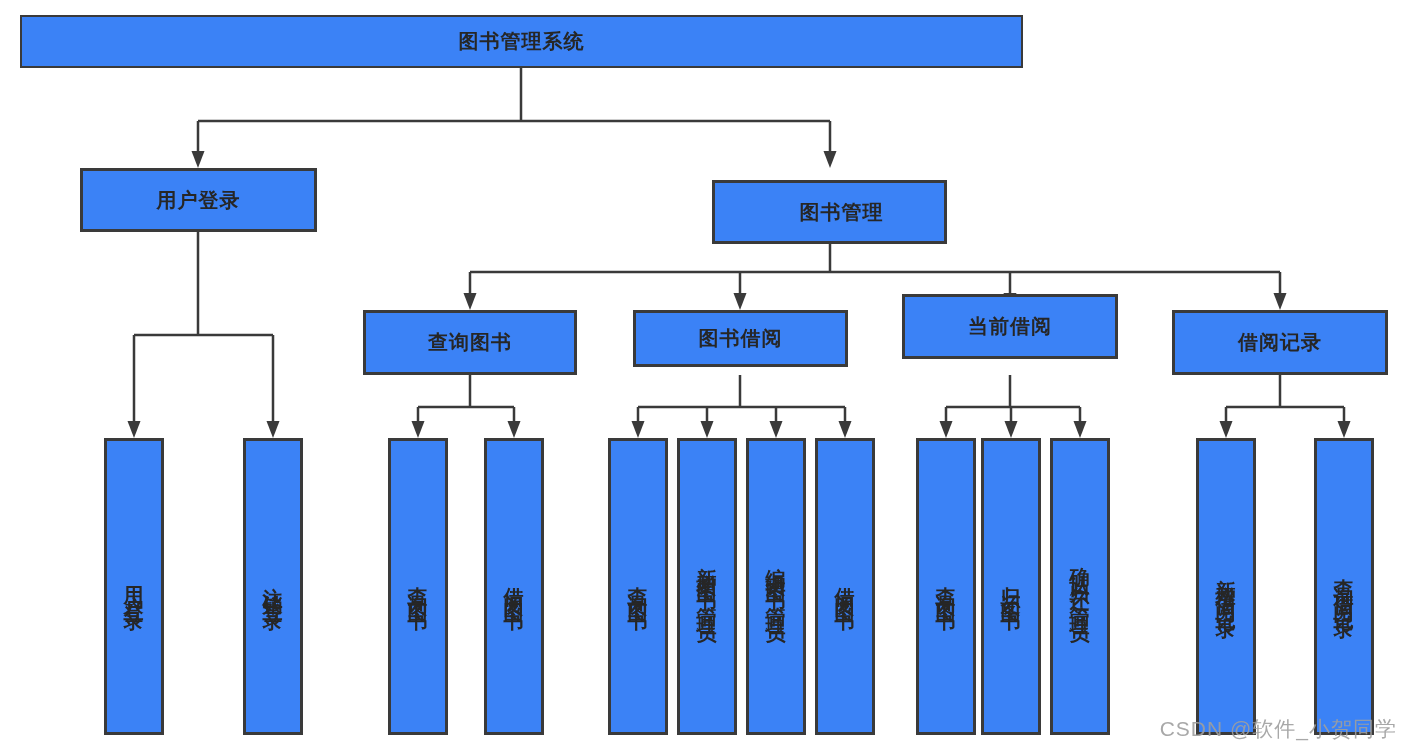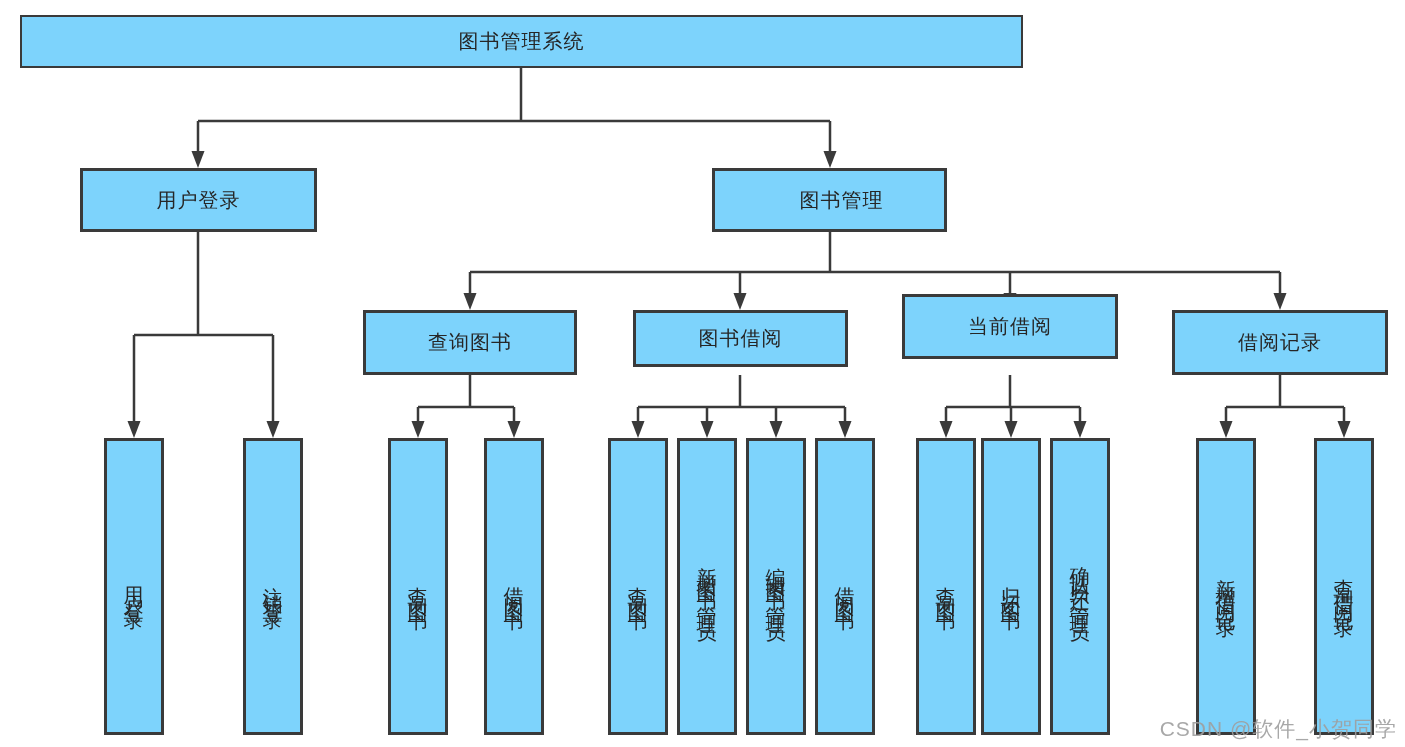--- a/index.html
+++ b/index.html
@@ -12,30 +12,31 @@
     overflow: hidden;
   }
   .connectors {
     position: absolute;
     left: 0; top: 0;
     width: 1405px; height: 747px;
     pointer-events: none;
   }
   .box {
     position: absolute;
-    background: #7dd3fc;
+    background: #3b82f6;
     border: 3px solid #3a3a3a;
     box-sizing: border-box;
     display: flex;
     align-items: center;
     justify-content: center;
     color: #262626;
     font-size: 20px;
     letter-spacing: 1px;
     z-index: 2;
+    font-weight: bold;
   }
   .box.root { border-width: 2px; }
   .box.v { font-size: 20px; }
   .box.v .vtext {
     writing-mode: vertical-rl;
     text-orientation: mixed;
     letter-spacing: 8px;
     line-height: 1.0;
     white-space: nowrap;
   }
@@ -94,21 +95,21 @@
       <polygon points="1004.5,421 1017.5,421 1011,438"></polygon>
       <polygon points="1073.5,421 1086.5,421 1080,438"></polygon>
       <polygon points="1219.5,421 1232.5,421 1226,438"></polygon>
       <polygon points="1337.5,421 1350.5,421 1344,438"></polygon>
     </g>
   </svg>
 
   <div class="box root" style="left:20px; top:15px; width:1003px; height:53px;">图书管理系统</div>
 
   <div class="box" style="left:80px; top:168px; width:237px; height:64px;">用户登录</div>
-  <div class="box" style="left:712px; top:168px; width:235px; height:64px;padding-left:24px;">图书管理</div>
+  <div class="box" style="left:712px; top:180px; width:235px; height:64px;padding-left:24px;">图书管理</div>
 
   <div class="box" style="left:363px; top:310px; width:214px; height:65px;">查询图书</div>
   <div class="box" style="left:633px; top:310px; width:215px; height:57px;">图书借阅</div>
   <div class="box" style="left:902px; top:294px; width:216px; height:65px;">当前借阅</div>
   <div class="box" style="left:1172px; top:310px; width:216px; height:65px;">借阅记录</div>
 
   <div class="box v" style="left:104px; top:438px; width:60px; height:297px;">
     <span class="vtext">用户登录</span>
   </div>
   <div class="box v" style="left:243px; top:438px; width:60px; height:297px;">

